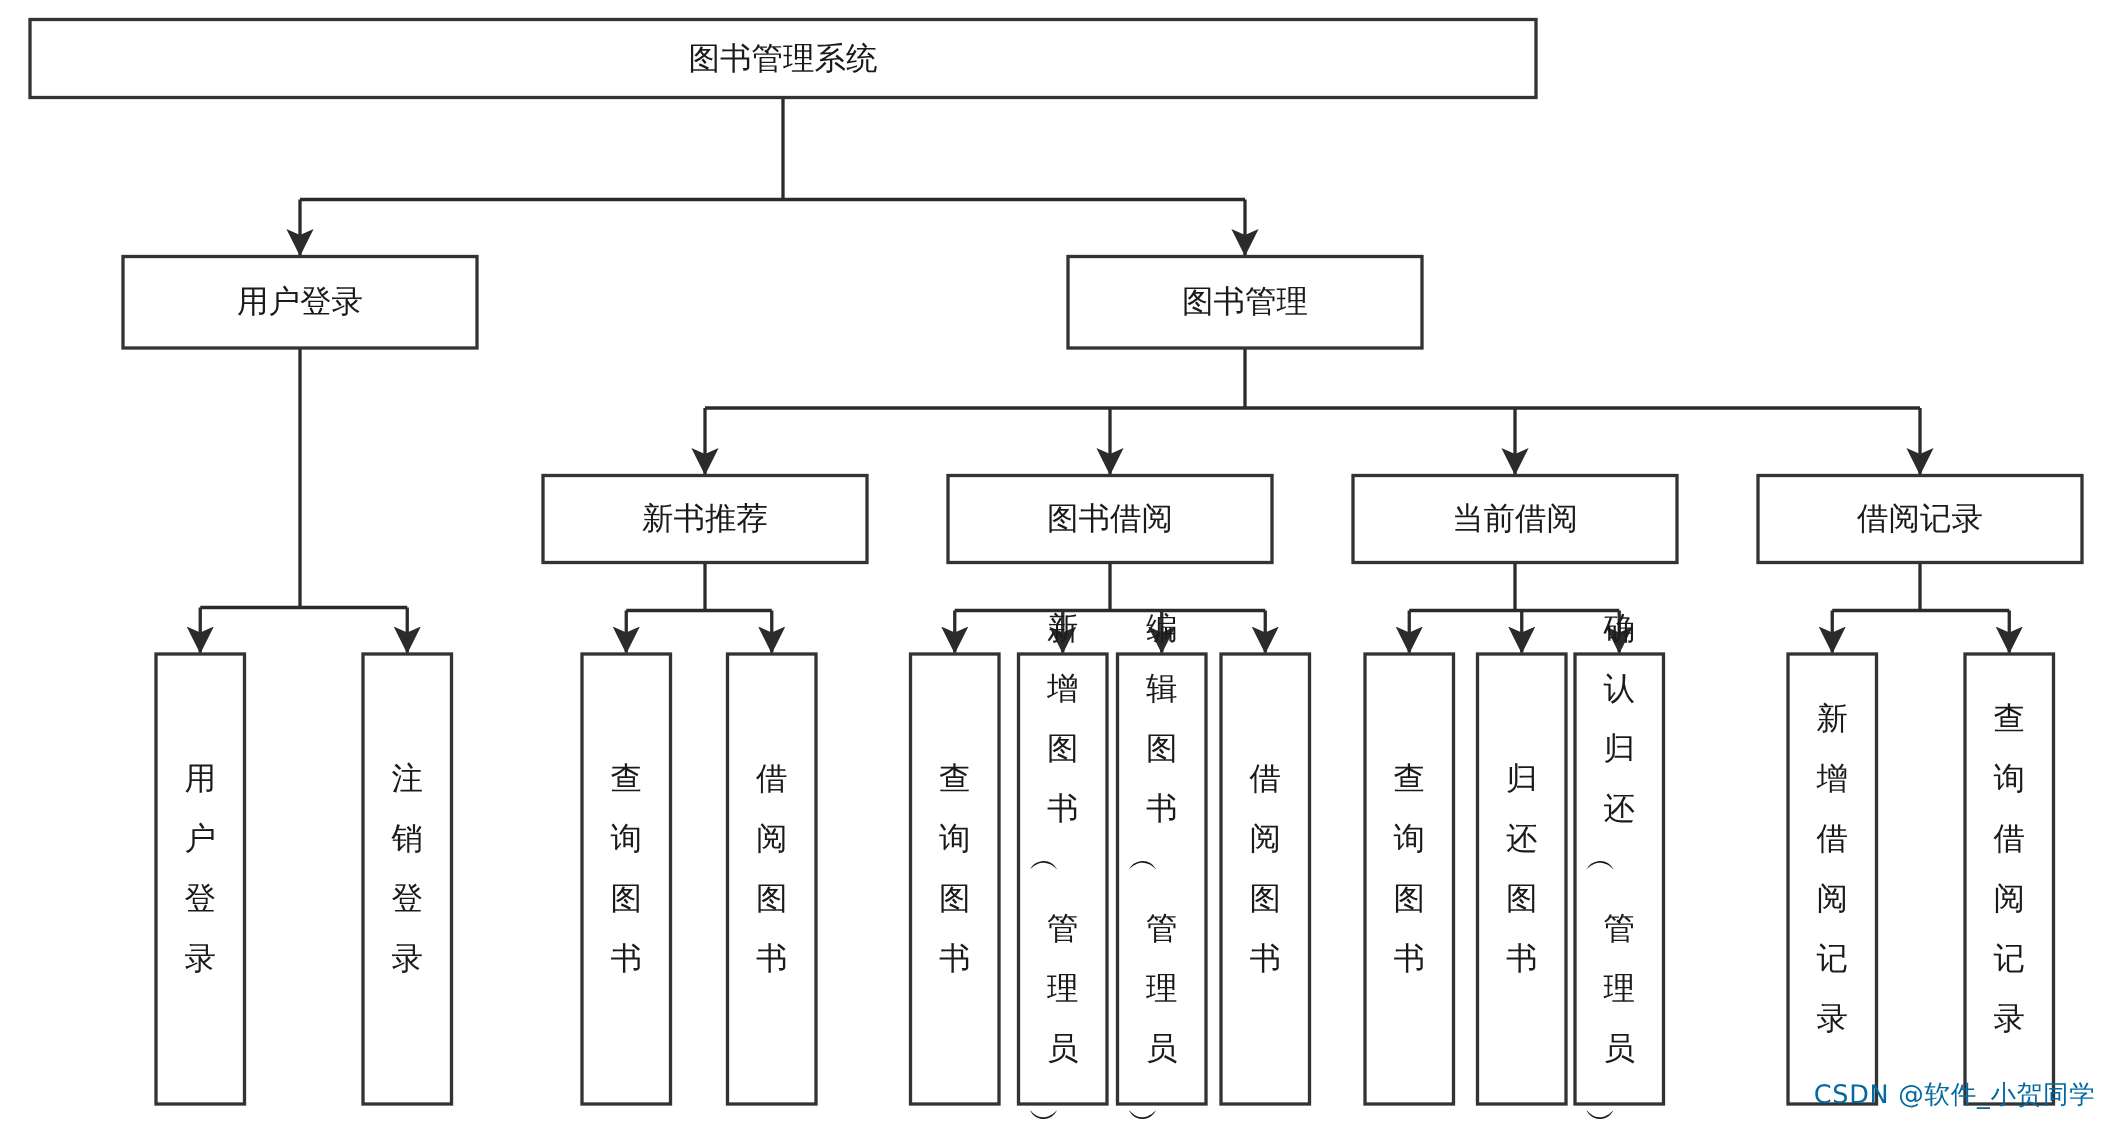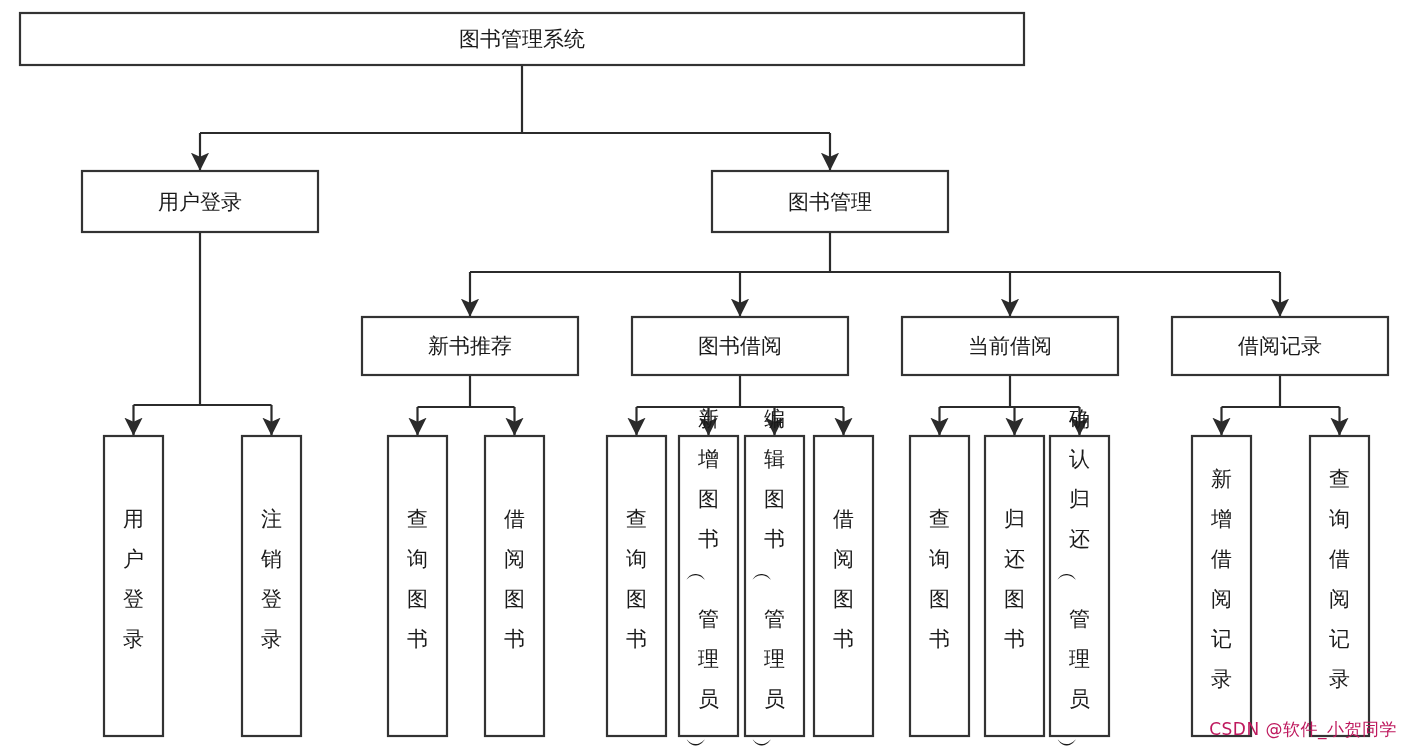--- a/index.html
+++ b/index.html
@@ -44,21 +44,21 @@
   }
   .arrow-head {
     fill: #2b2b2b;
   }
   .watermark {
     position: absolute;
     right: 8px;
     bottom: 6px;
     font-family: "DejaVu Sans", "Liberation Sans", sans-serif;
     font-size: 17px;
-    color: #be185d;
+    color: #0369a1;
     letter-spacing: 0.5px;
     white-space: nowrap;
     user-select: none;
   }
 </style>
 </head>
 <body>
 
 <svg id="diagram" viewBox="0 0 1405 747" xmlns="http://www.w3.org/2000/svg">
   <defs>

